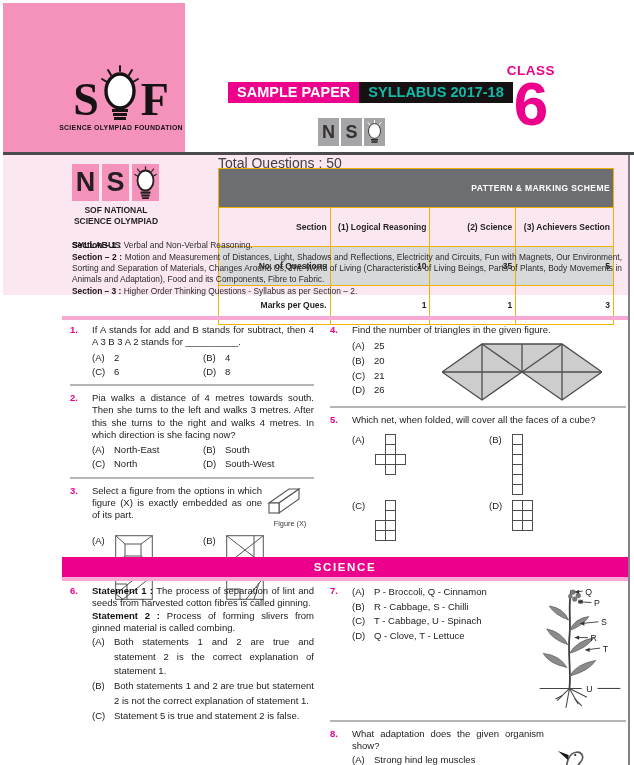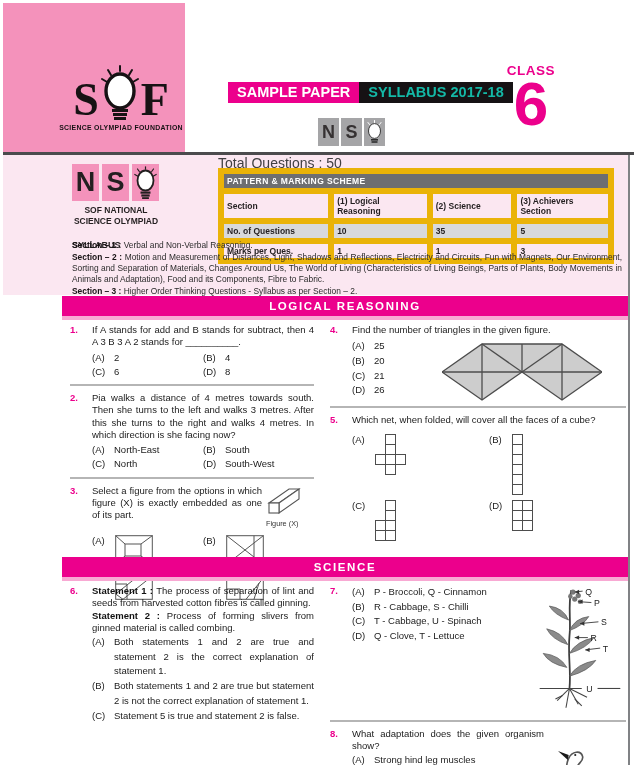--- a/index.html
+++ b/index.html
@@ -27,21 +27,21 @@
   .pink-band{position:absolute;left:3px;top:155px;width:627px;height:140px;background:#fbe7f1;}
   .right-rule{position:absolute;left:628px;top:155px;width:2px;height:610px;background:#808285;}
   .nso-big{position:absolute;left:72px;top:164px;display:flex;gap:3px;}
   .nso-big .box{width:27px;height:37px;background:#f492bb;display:flex;align-items:center;justify-content:center;
                 font-weight:bold;font-size:27px;color:#231f20;}
   .nso-name{position:absolute;left:48px;top:205px;width:136px;text-align:center;font-size:8.5px;font-weight:bold;line-height:1.3;color:#231f20;}
   .syllabus-title{position:absolute;left:72px;top:240px;font-size:9px;font-weight:bold;color:#231f20;}
   .info-row{position:absolute;left:218px;top:155px;width:396px;display:flex;justify-content:space-between;
             font-size:14px;color:#414042;flex-direction:column;}
   table.marking{position:absolute;left:218px;top:168px;width:396px;border-collapse:collapse;font-size:8.5px;color:#231f20;}
-  table.marking td,table.marking th{border:6px solid #eab308;text-align:left;padding:2px 3px;font-weight:bold;}
+  table.marking td,table.marking th{border:1px solid #eab308;text-align:right;padding:14px 3px;font-weight:bold;}
   table.marking .cap{background:#6d6e71;color:#fff;letter-spacing:.4px;}
   table.marking .alt{background:#d8d9db;}
   table.marking col.c1{width:112px}table.marking col.c2{width:100px}table.marking col.c3{width:86px}table.marking col.c4{width:98px}
   .syllabus-text{position:absolute;left:72px;top:240px;width:550px;font-size:8.4px;line-height:1.3;color:#2b2b2b;text-align:justify;}
   .syllabus-text p{margin:0 0 1px 0;}
   .syllabus-text b{color:#171214;}
 
   
   .banner{position:absolute;left:62px;width:566px;height:20px;background:#ec008c;color:#fff;
           font-weight:bold;font-size:11.5px;letter-spacing:1.6px;text-align:center;line-height:20px;}
@@ -56,21 +56,21 @@
   .q{display:flex;gap:5px;}
   .qnum{color:#ec008c;font-weight:bold;min-width:17px;}
   .qbody{flex:1;min-width:0;}
   .qtext{text-align:justify;}
   .qdiv{border:0;border-top:2px solid #b5b5b5;margin:5px 0 6px 0;clear:both;}
   .optgrid2{display:grid;grid-template-columns:1fr 1fr;margin-top:2px;}
   .opt{display:flex;gap:5px;line-height:1.5;}
   .opt .k{min-width:17px;flex:none;}
   .opts-list .opt{line-height:1.55;}
   .statement b{color:#111;}
-  .figx{float:right;width:48px;margin:0 0 2px 4px;text-align:left;}
+  .figx{float:right;width:48px;margin:0 0 2px 4px;text-align:center;}
   .figx-label{font-size:7.3px;color:#333;margin-top:2px;white-space:nowrap;}
   .figcell{display:flex;gap:6px;align-items:flex-start;margin-top:5px;}
   .figcell .k{min-width:17px;}
   .q4wrap{display:flex;margin-top:3px;}
   .q4wrap .opts-list{width:88px;flex:none;}
   .q4fig{flex:1;padding:4px 0 0 2px;}
   .plantfig{float:right;width:88px;margin:0 2px 2px 6px;}
   .swanfig{float:right;width:74px;margin:10px 8px 0 0;}
   svg{display:block;}
 </style>
@@ -197,21 +197,20 @@
   </tbody>
     </table>
 
   <div class="syllabus-title">SYLLABUS</div>
   <div class="syllabus-text">
     <p><b>Section – 1 :</b> <span>Verbal and Non-Verbal Reasoning.</span></p>
     <p><b>Section – 2 :</b> <span>Motion and Measurement of Distances, Light, Shadows and Reflections, Electricity and Circuits, Fun with Magnets, Our Environment, Sorting and Separation of Materials, Changes Around Us, The World of Living (Characteristics of Living Beings, Parts of Plants, Body Movements in Animals and Adaptation), Food and its Components, Fibre to Fabric.</span></p>
     <p><b>Section – 3 :</b> <span>Higher Order Thinking Questions - Syllabus as per Section – 2.</span></p>
   </div>
 
-  <div class="banner" style="top:296px">LOGICAL REASONING</div>
   <div class="banner-strip" style="top:316px"></div>
 
   <div class="col col-lr-left">
 
     <div class="q">
       <div class="qnum">1.</div>
       <div class="qbody">
         <div class="qtext">If A stands for add and B stands for subtract, then 4 A 3 B 3 A 2 stands for __________.</div>
         <div class="optgrid2">
           <div class="opt">

